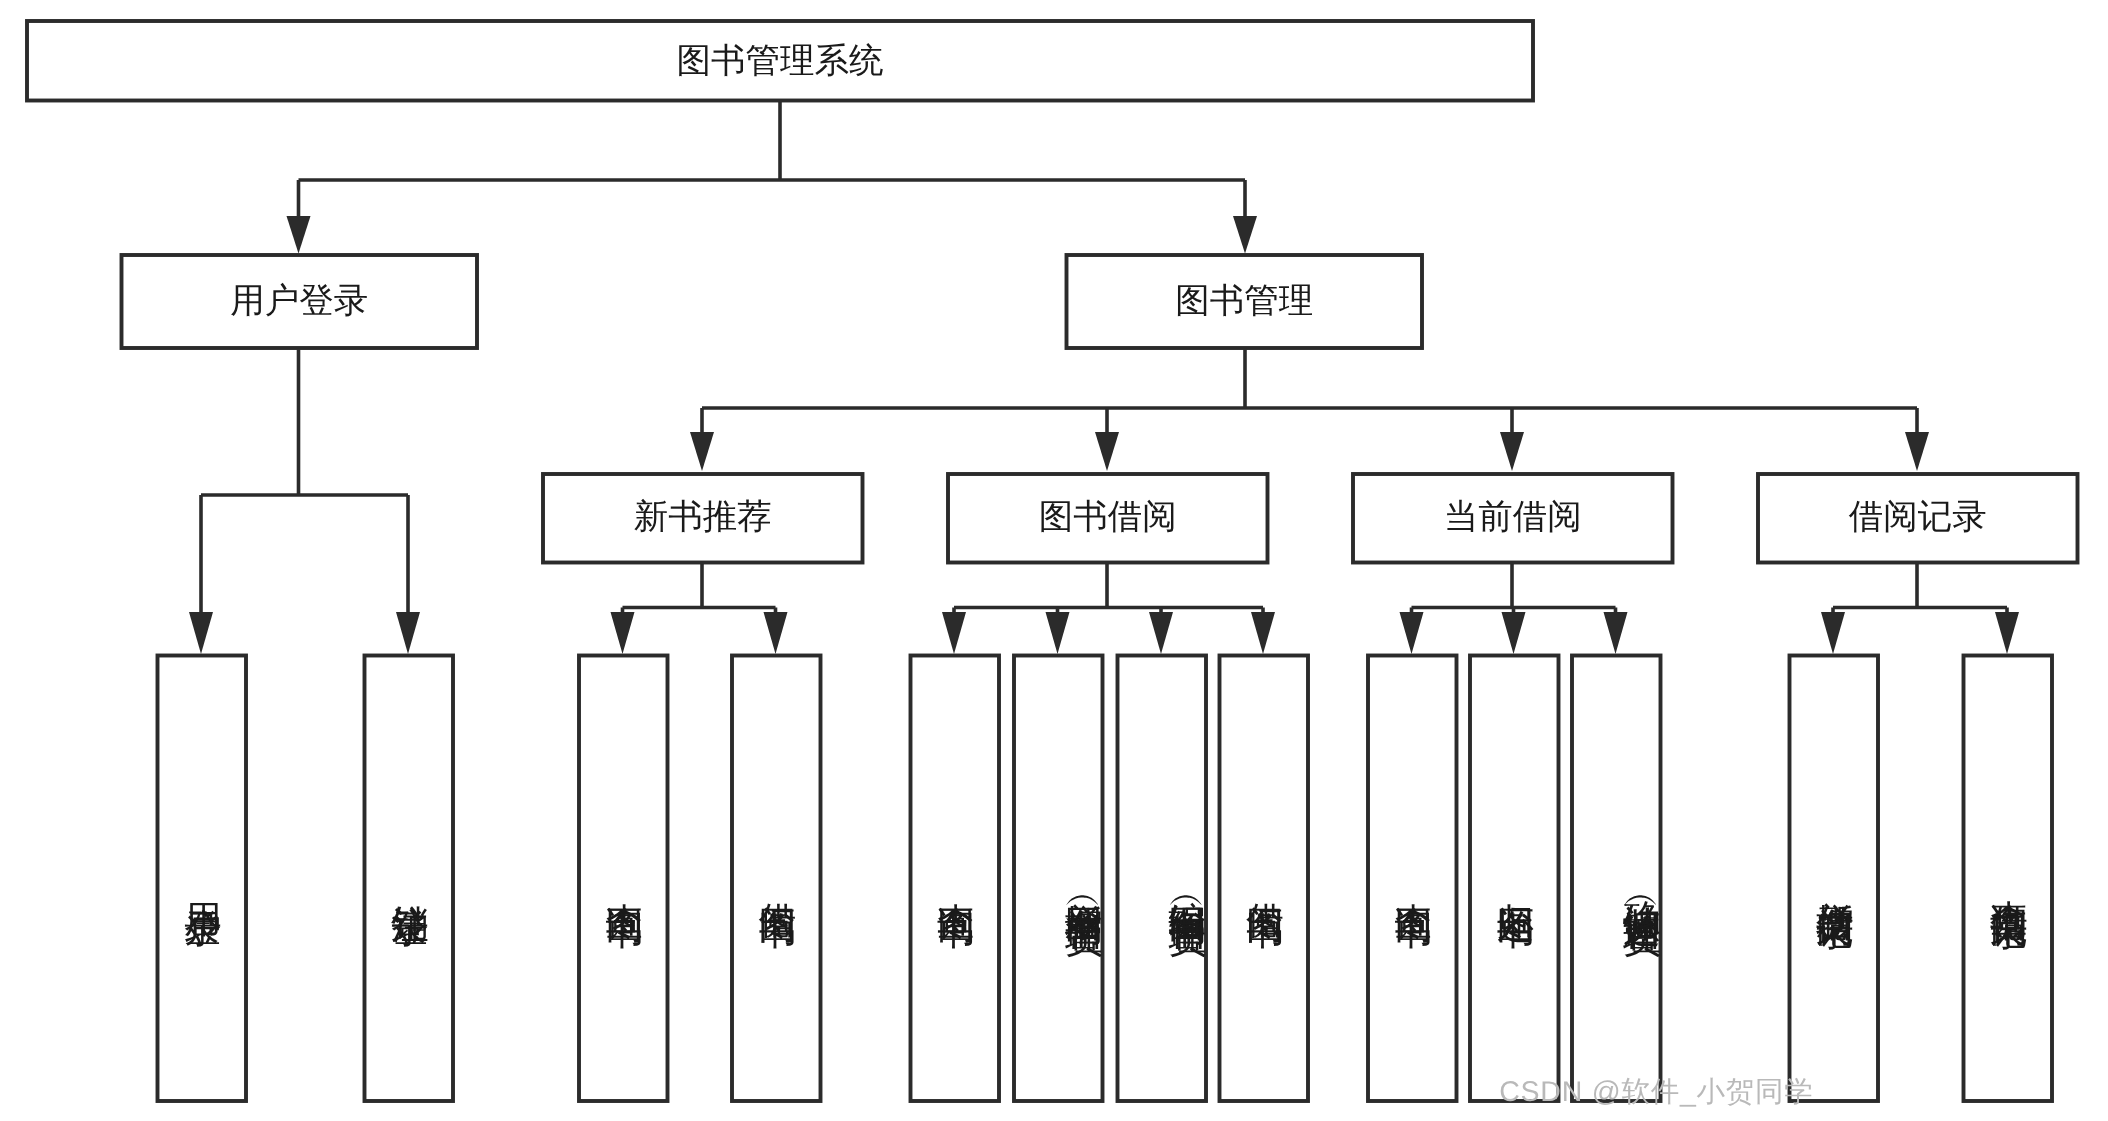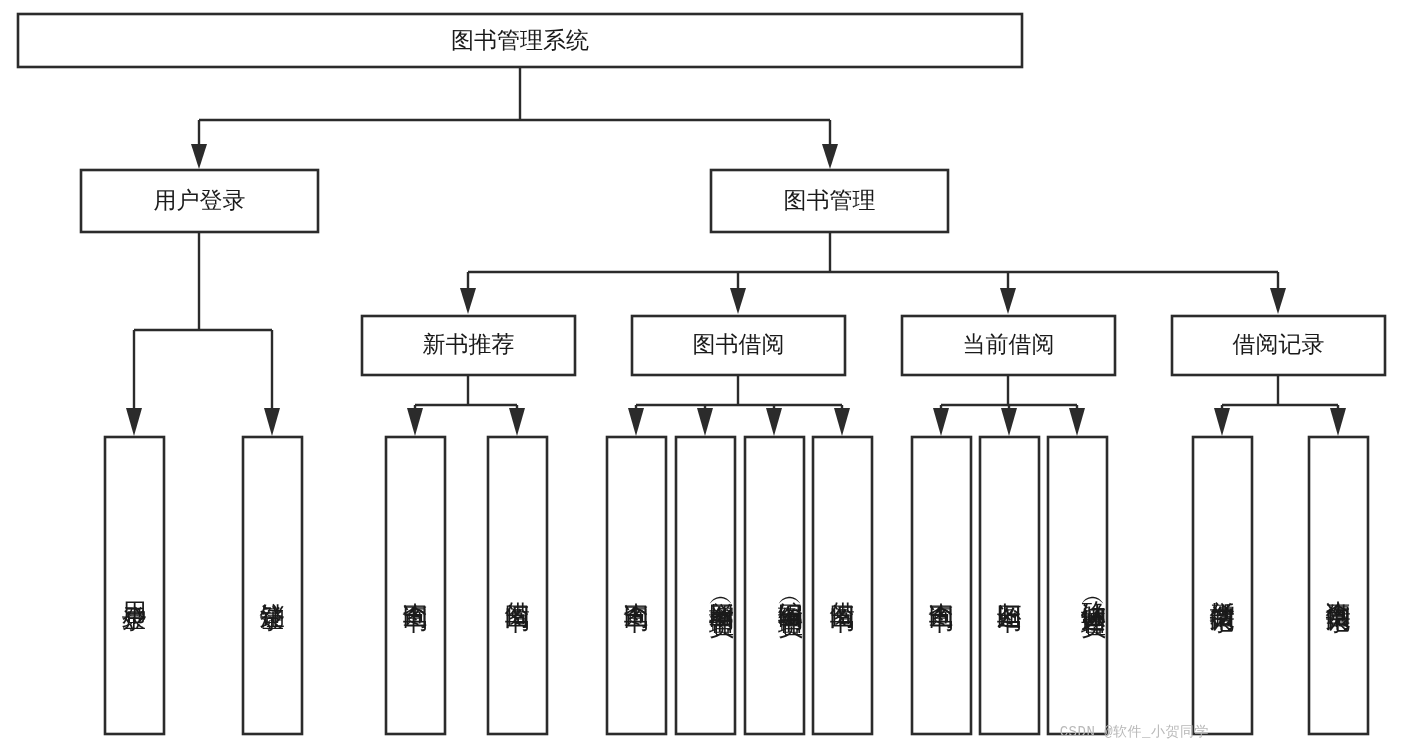--- a/index.html
+++ b/index.html
@@ -63,22 +63,22 @@
     display: flex;
     align-items: center;
     justify-content: center;
     pointer-events: none;
     user-select: none;
   }
   .watermark {
     position: absolute;
     right: 12px;
     bottom: 6px;
-    font-family: Liberation Mono, monospace;
-    font-size: 14px;
+    font-family: Liberation Sans, sans-serif;
+    font-size: 19px;
     color: #b9b9b9;
     white-space: nowrap;
     letter-spacing: 0.5px;
   }
 </style>
 </head>
 <body>
 
 <div id="diagram-root">
 

